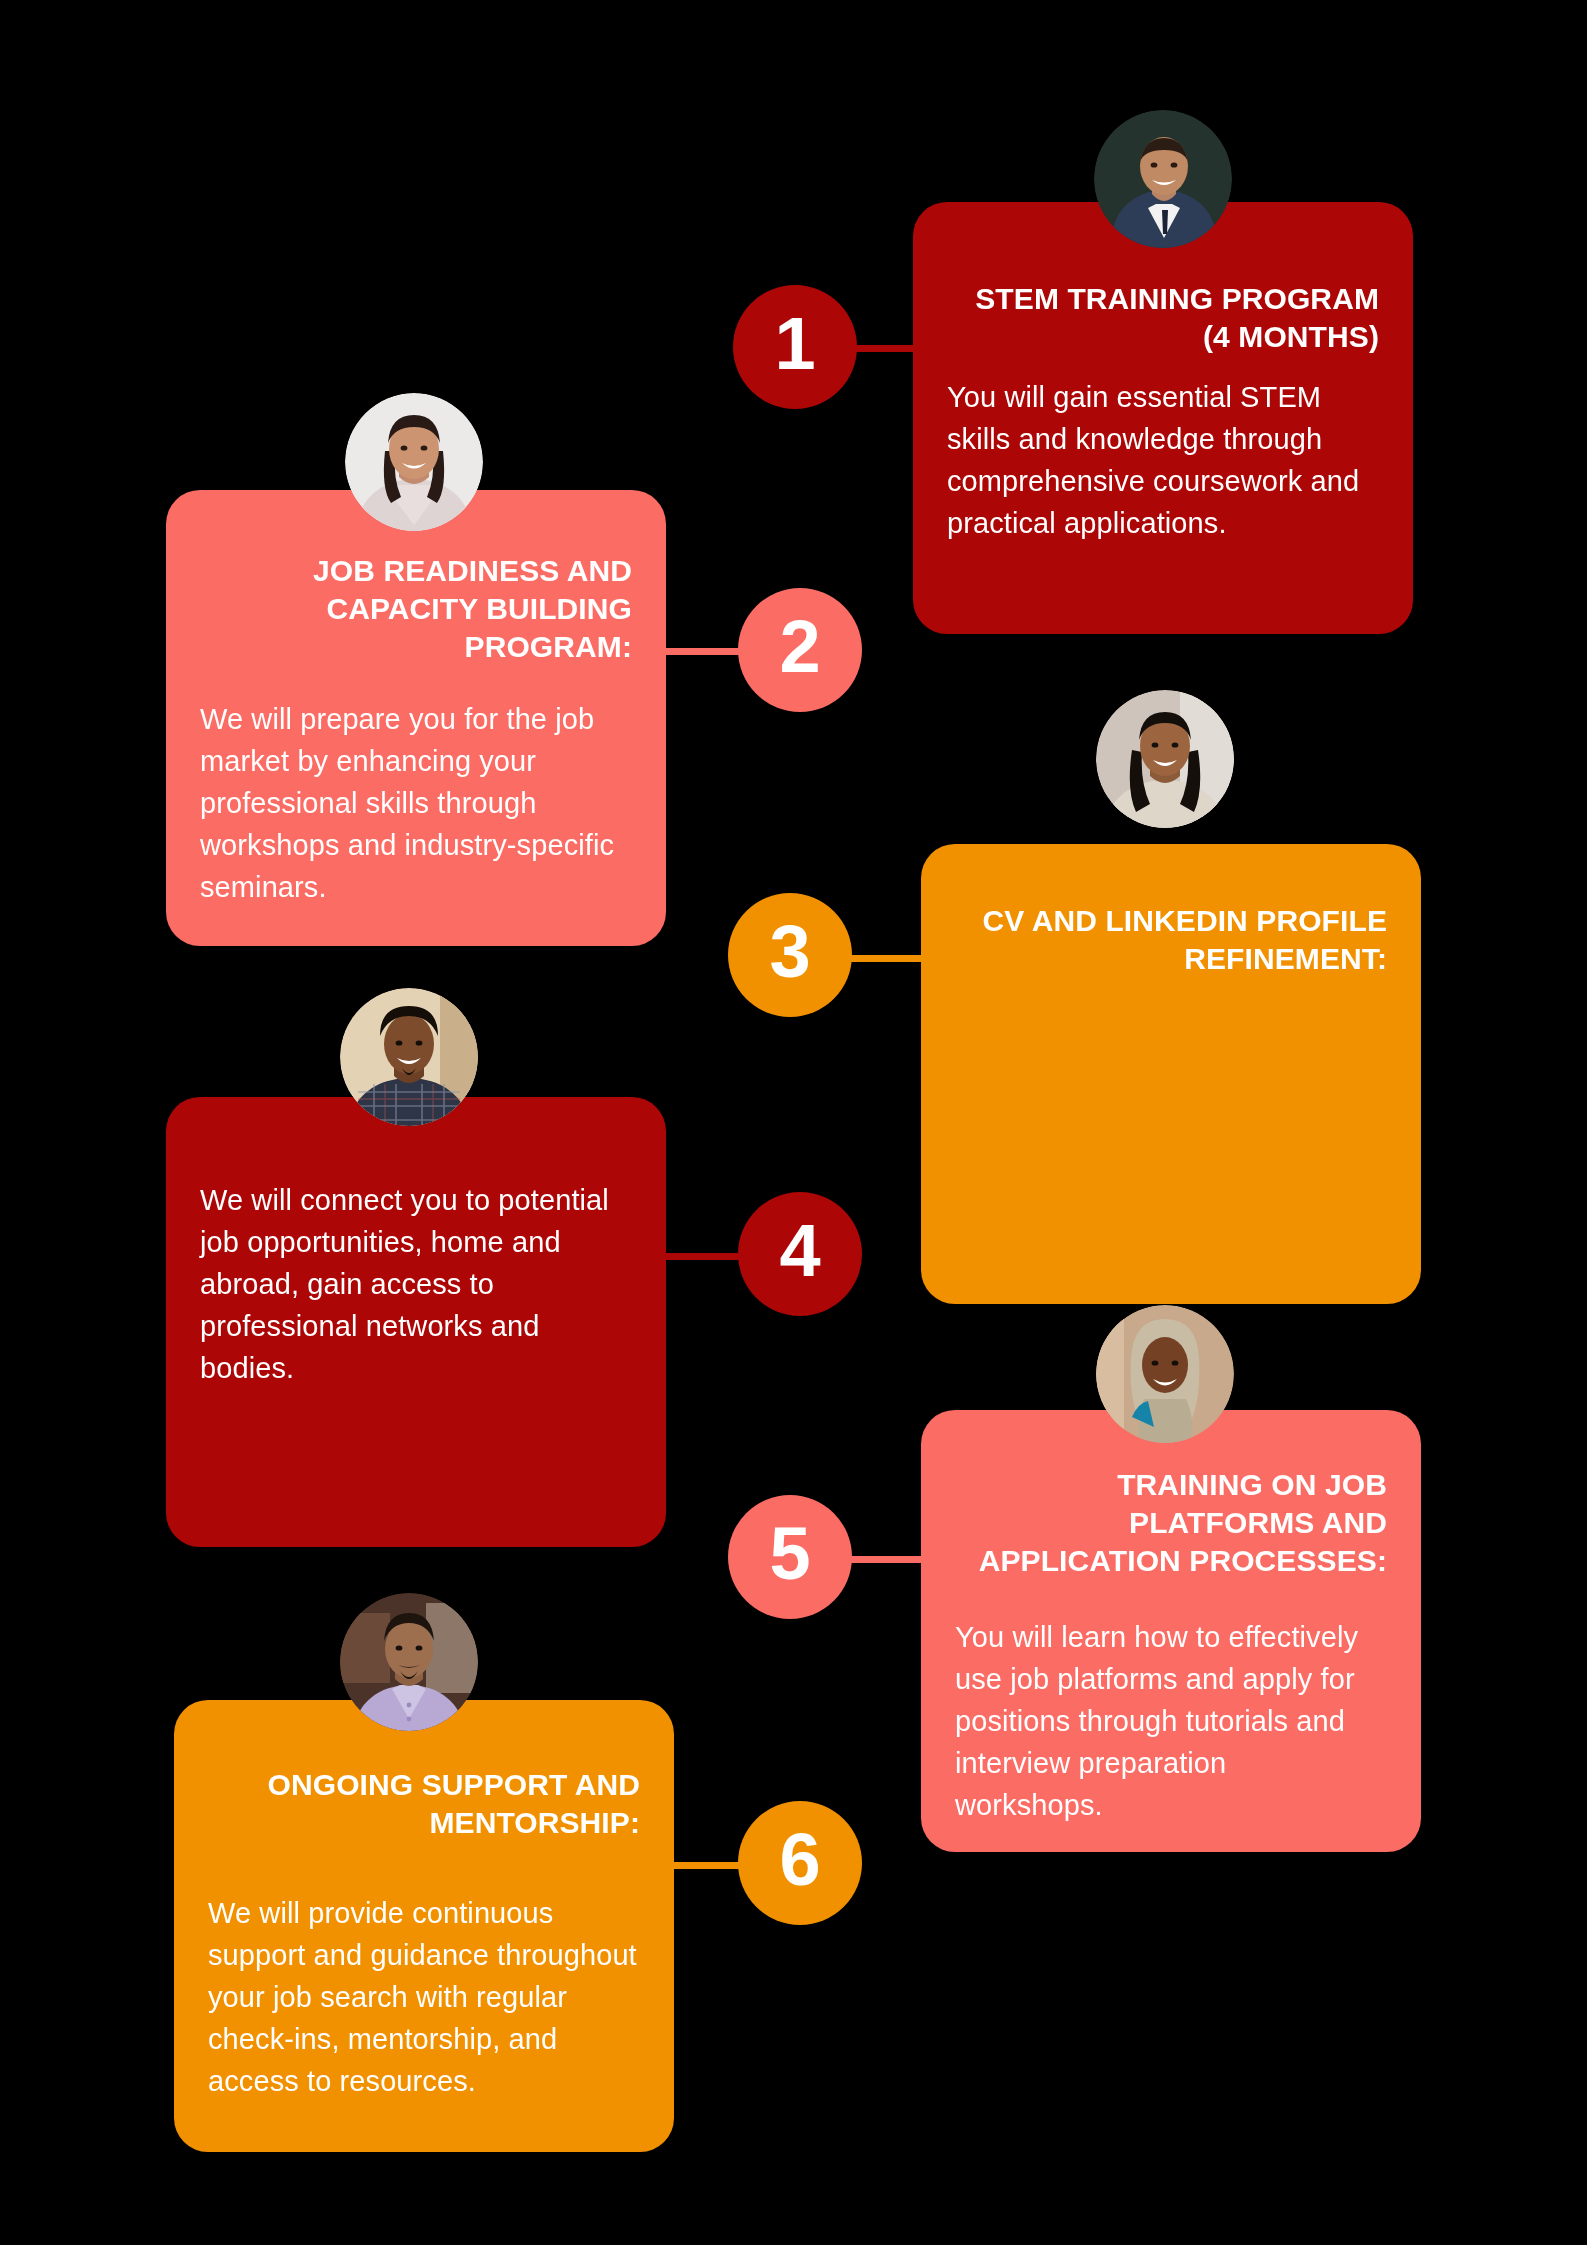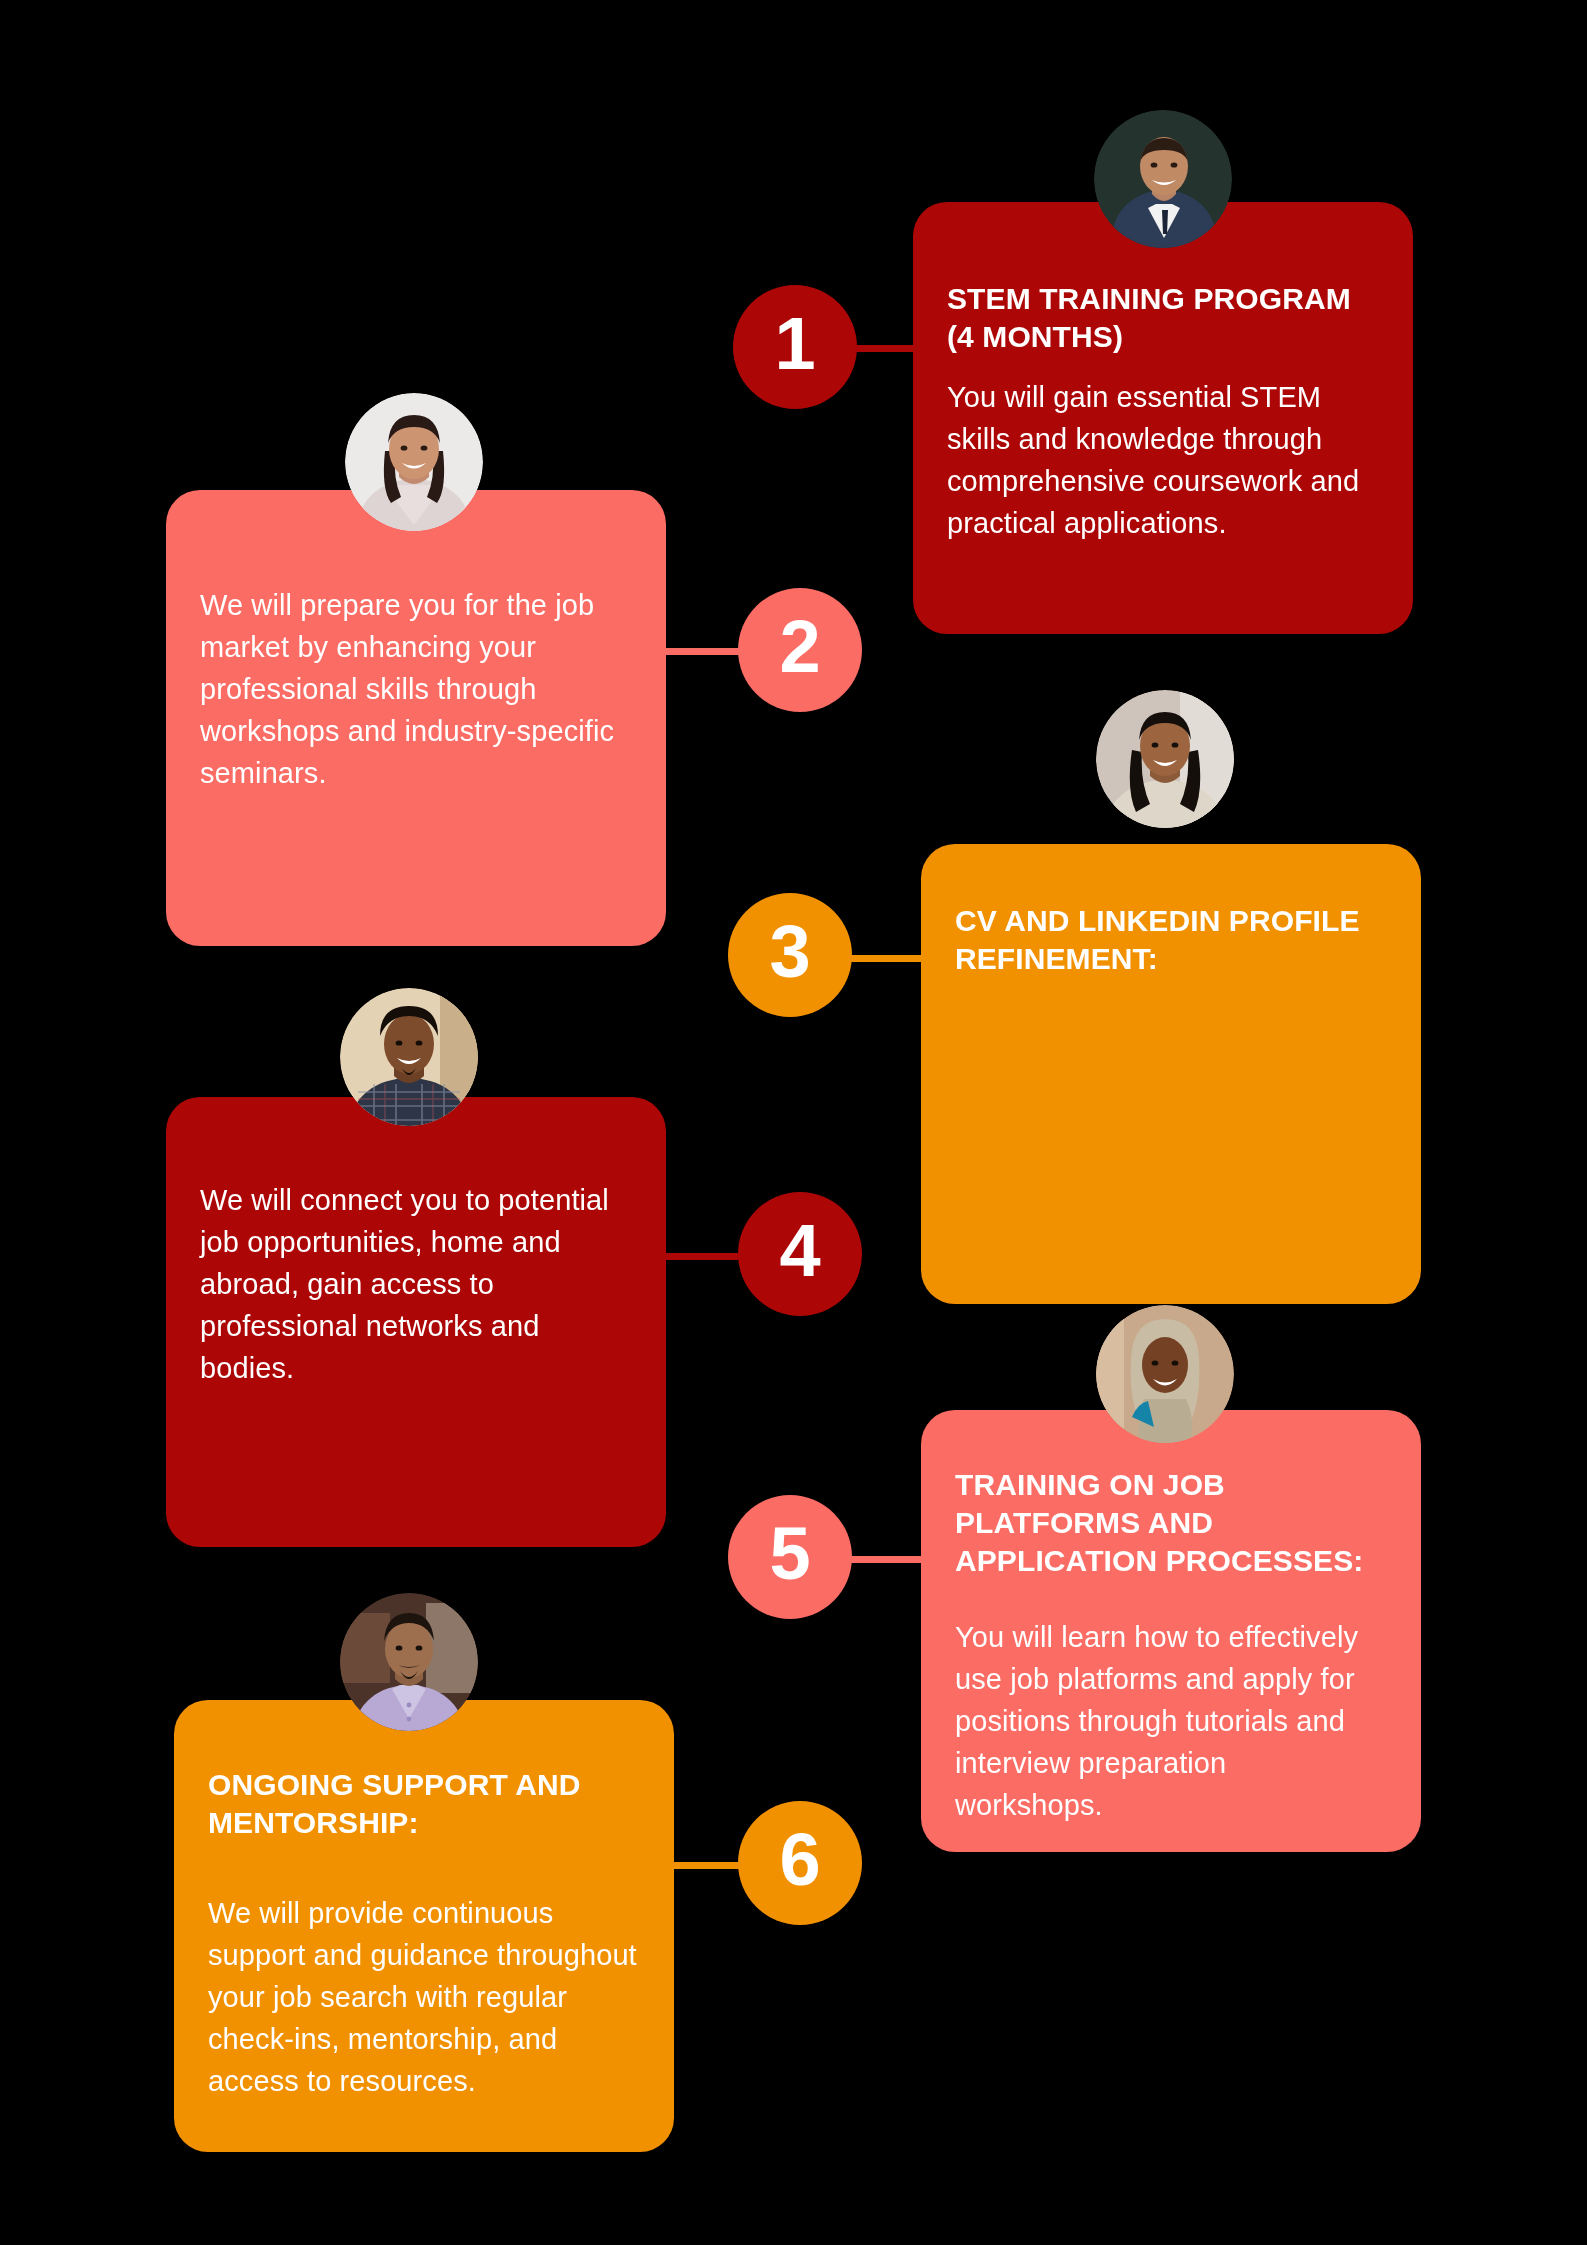--- a/index.html
+++ b/index.html
@@ -25,21 +25,21 @@
     padding: 0 34px;
     display: flex;
     flex-direction: column;
     justify-content: flex-start;
   }
   .card-title {
     color: #ffffff;
     font-weight: 700;
     font-size: 30px;
     line-height: 1.27;
-    text-align: left;
+    text-align: right;
     letter-spacing: 0.1px;
     text-transform: uppercase;
   }
   .card-body {
     color: #ffffff;
     font-weight: 400;
     font-size: 29px;
     line-height: 1.45;
     text-align: left;
     letter-spacing: 0.1px;
@@ -117,20 +117,21 @@
         <ellipse cx="60" cy="55" rx="3.4" ry="2.6" fill="#2a1b12"></ellipse>
         <ellipse cx="80" cy="55" rx="3.4" ry="2.6" fill="#2a1b12"></ellipse>
         <path d="M58 70 q12 10 24 0 q-12 5 -24 0 Z" fill="#ffffff"></path>
       </g>
     </svg>
   </div>
 
   <div class="connector" style="left:655px; top:648px; width:110px; background:#FA6C64;"></div>
 
   <div class="card" style="left:166px; top:490px; width:500px; height:456px; background:#FA6C64; padding-top:62px;">
+    <div class="card-title">JOB READINESS AND CAPACITY BUILDING PROGRAM:</div>
     <div class="card-body" style="margin-top:32px;">We will prepare you for the job market by enhancing your professional skills through workshops and industry-specific seminars.</div>
   </div>
 
   <div class="num-badge" style="left:738px; top:588px; background:#FA6C64;">
     <span>2</span>
   </div>
 
   <div class="avatar" style="left:345px; top:393px;">
     <svg viewBox="0 0 138 138" xmlns="http://www.w3.org/2000/svg">
       <defs>

